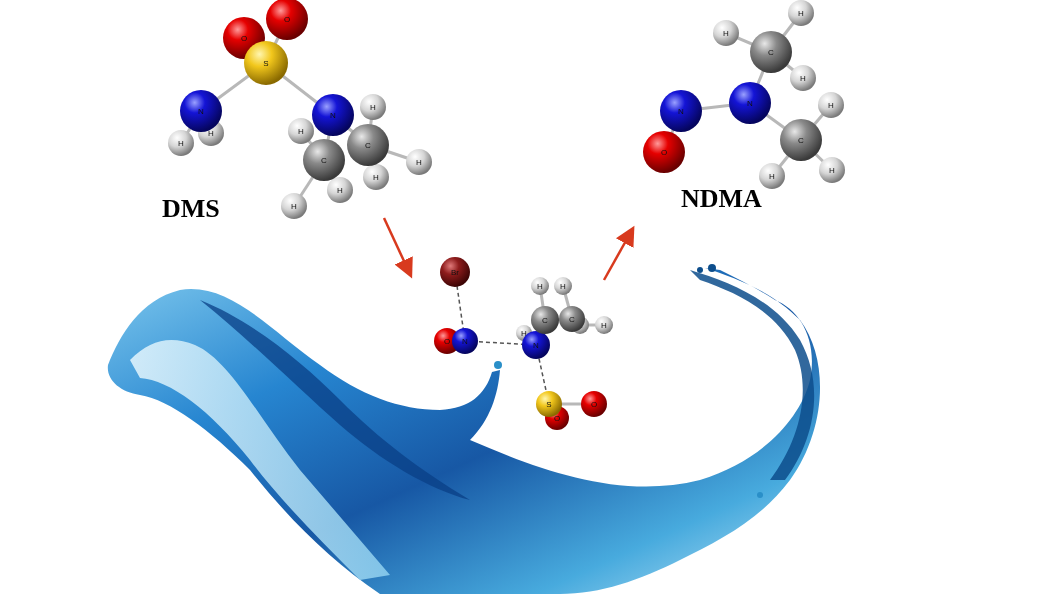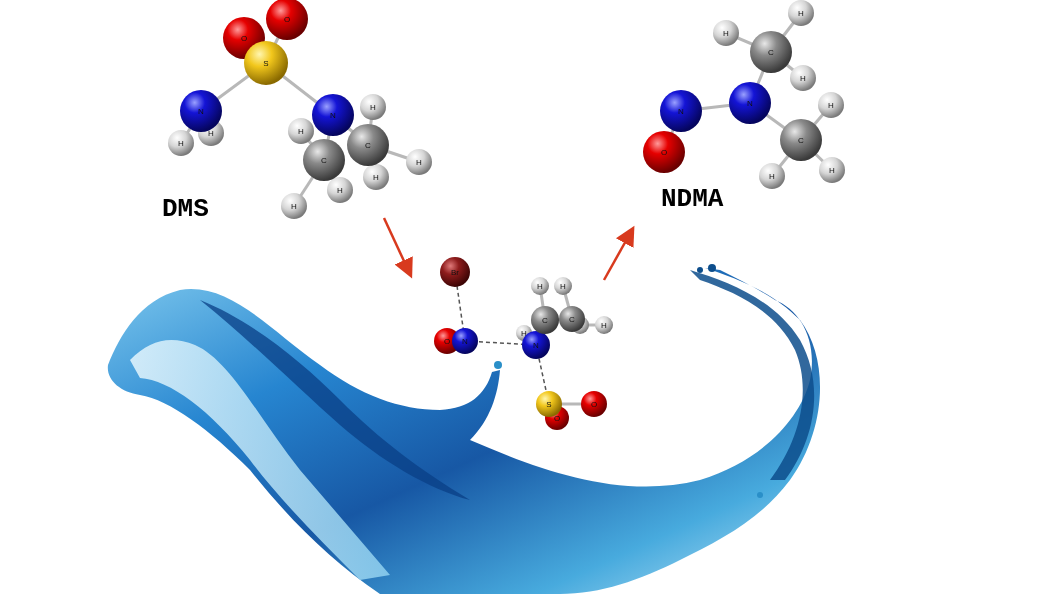--- a/index.html
+++ b/index.html
@@ -1,18 +1,18 @@
 <!DOCTYPE html>
 <html><head>
 <meta charset="utf-8">
 <style>
   html, body { margin: 0; padding: 0; background: #ffffff; }
   body { width: 1057px; height: 594px; overflow: hidden; position: relative; font-family: "Liberation Sans", sans-serif; }
   .canvas { position: absolute; left: 0; top: 0; width: 1057px; height: 594px; }
-  .label { position: absolute; font-family: Liberation Mono, monospace; font-weight: bold; font-size: 26px; color: #000; }
+  .label { position: absolute; font-family: Liberation Serif, serif; font-weight: bold; font-size: 26px; color: #000; }
   .atom-label { font-family: "Liberation Sans", sans-serif; font-size: 8px; fill: #111; text-anchor: middle; dominant-baseline: central; }
 </style>
 </head>
 <body>
 
 <svg class="canvas" width="1057" height="594" viewBox="0 0 1057 594" xmlns="http://www.w3.org/2000/svg">
   <defs>
     <radialGradient id="g-O" cx="35%" cy="30%" r="70%">
         <stop offset="0%" stop-color="#ff9a9a"></stop>
         <stop offset="35%" stop-color="#e60000"></stop>
@@ -193,13 +193,13 @@
       <circle cx="536" cy="345" r="14" fill="url(#g-N)"></circle>
       <text x="536" y="345" class="atom-label" font-size="6">N</text>
       <circle cx="545" cy="320" r="14" fill="url(#g-C)"></circle>
       <text x="545" y="320" class="atom-label" font-size="6">C</text>
       <circle cx="455" cy="272" r="15" fill="url(#g-Br)"></circle>
       <text x="455" y="272" class="atom-label" font-size="7">Br</text>
     </g>
 </svg>
 
 <div class="label" style="left:162px; top:194px;">DMS</div>
-<div class="label" style="left:661px; top:184px;">NDMA</div>
+<div class="label" style="left:681px; top:184px;">NDMA</div>
 
 </body></html>

